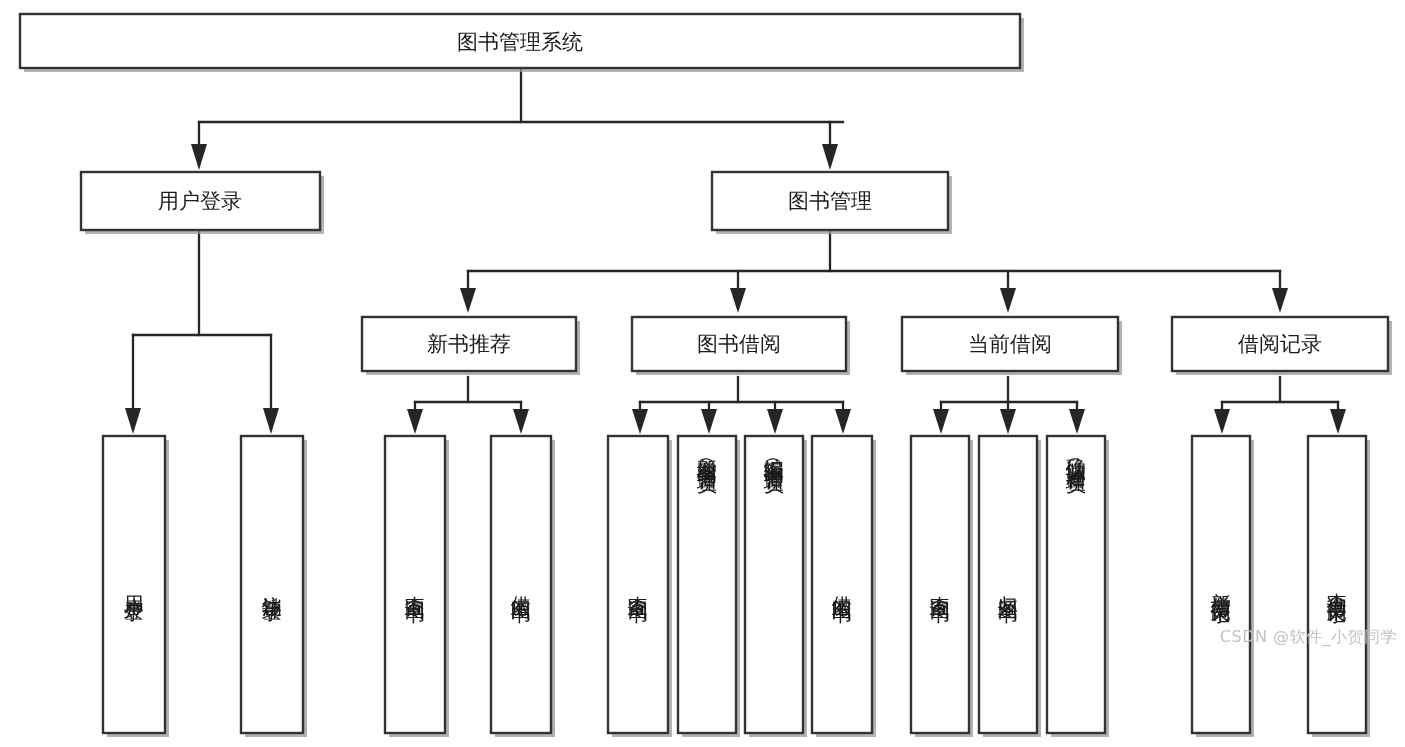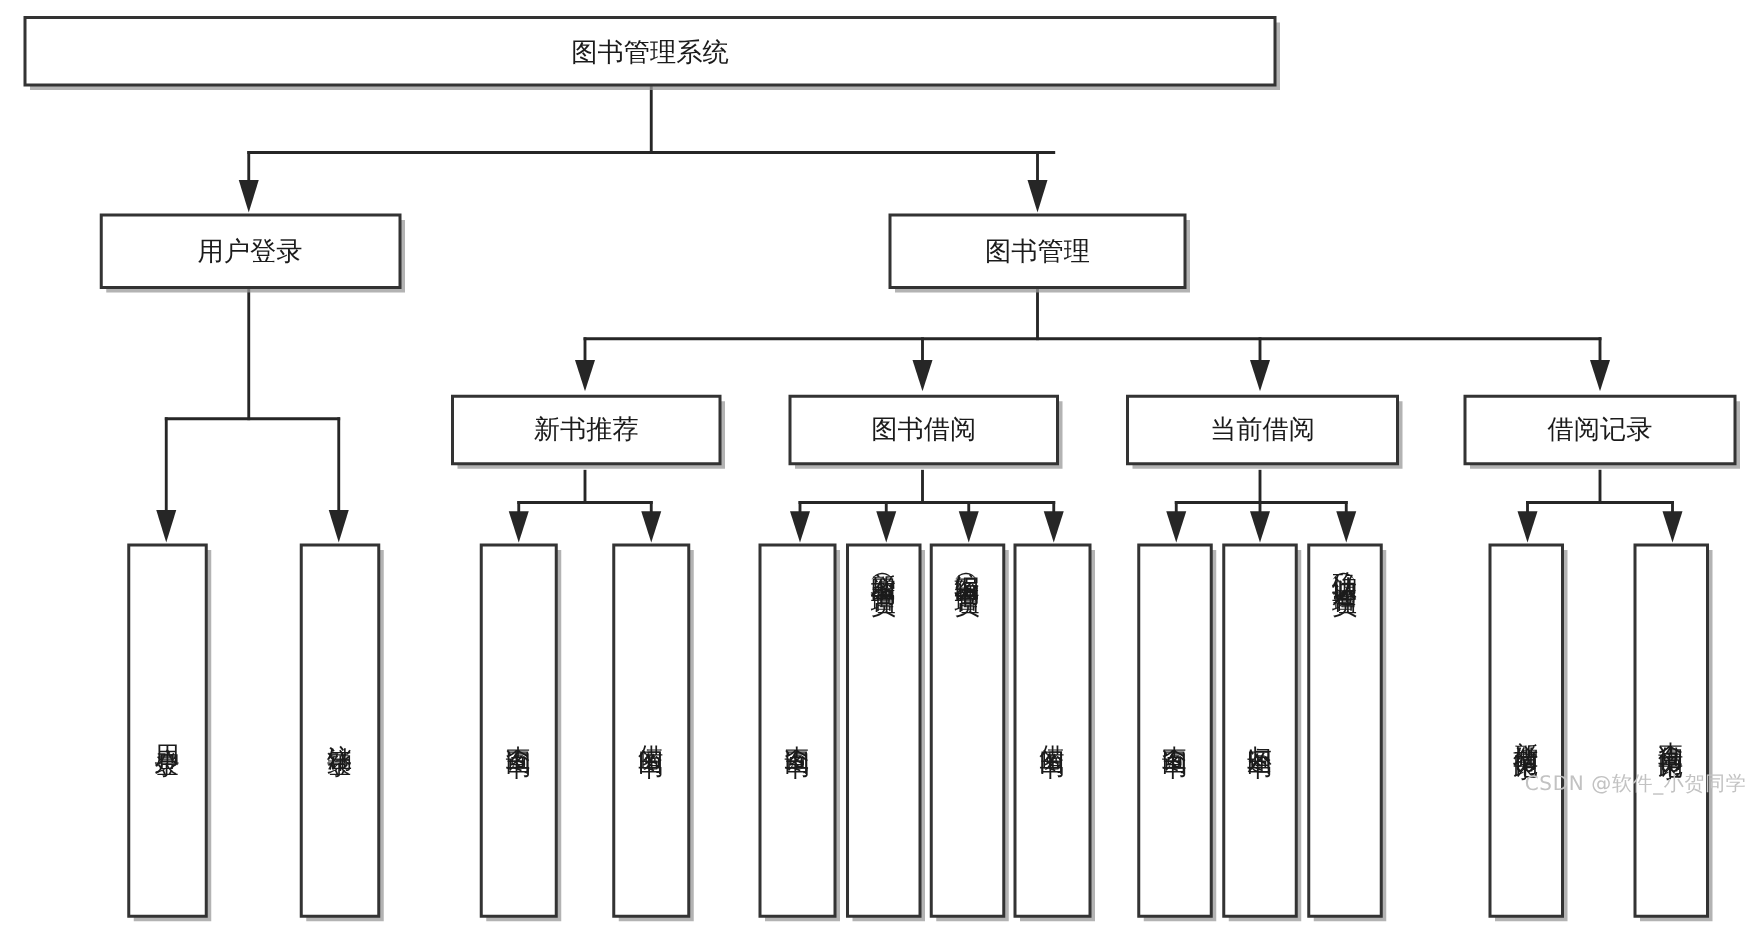--- a/index.html
+++ b/index.html
@@ -69,21 +69,21 @@
     font-size: 20px;
     line-height: 1.12;
     color: #1b1b1b;
     letter-spacing: 2.5px;
     white-space: nowrap;
     text-align: center;
   }
   .watermark {
     position: absolute;
     right: 8px;
-    bottom: 16px;
+    bottom: 6px;
     font-family: "DejaVu Sans", "Liberation Sans", sans-serif;
     font-size: 16px;
     color: #c2c2c2;
     letter-spacing: 0.5px;
     white-space: nowrap;
     user-select: none;
   }
 </style>
 </head>
 <body>

